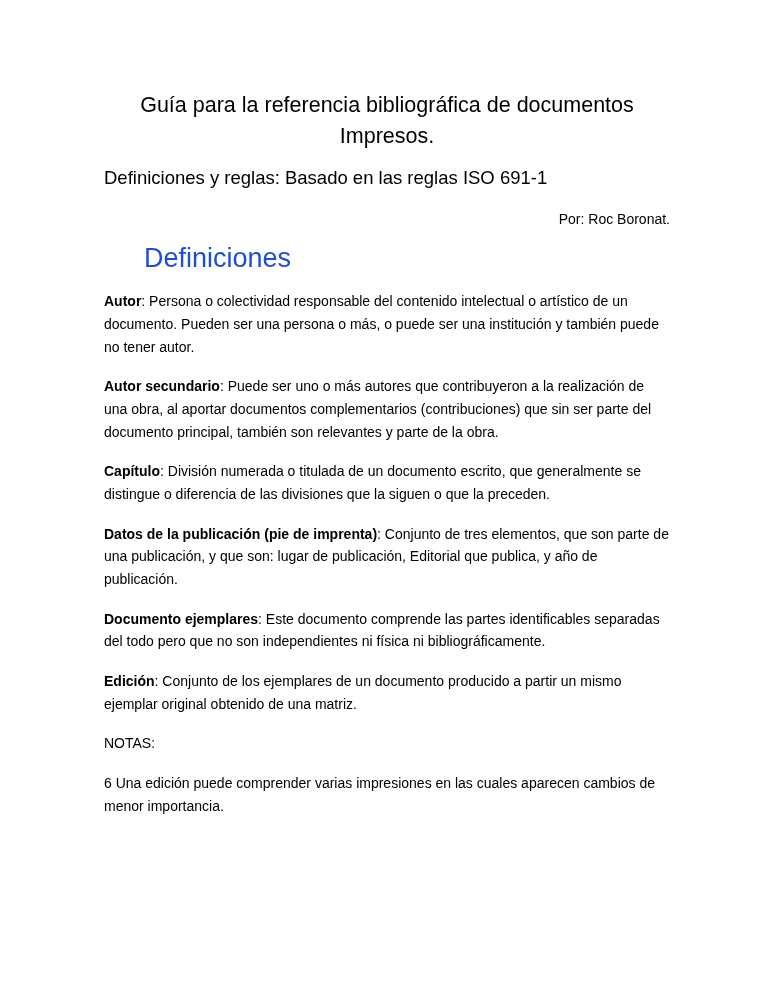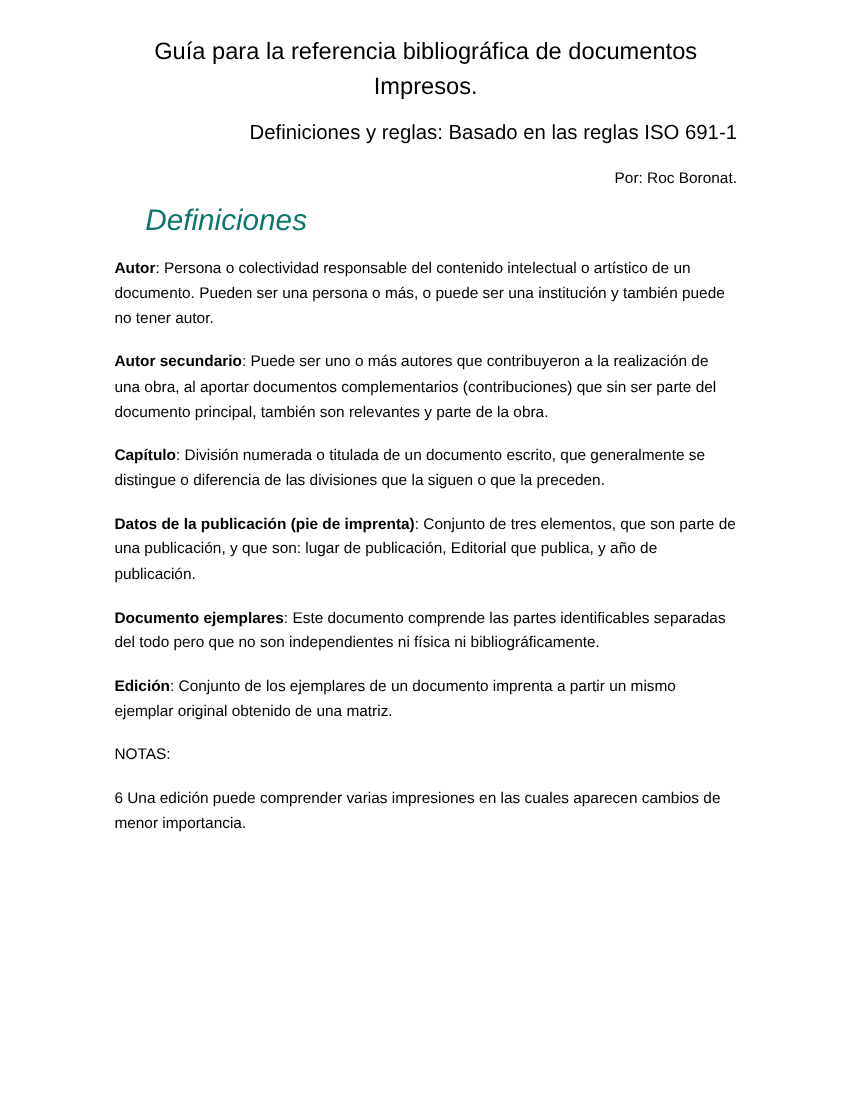--- a/index.html
+++ b/index.html
@@ -11,48 +11,47 @@
     width: 768px;
     height: 994px;
     font-family: "Liberation Sans", sans-serif;
     color: #000000;
     -webkit-font-smoothing: antialiased;
   }
   .page {
     width: 768px;
     height: 790px;
     box-sizing: border-box;
-    padding: 32px 98px 0 104px;
+    padding: 90px 98px 0 104px;
     position: relative;
   }
   .title {
     font-size: 21.5px;
     line-height: 1.42;
     text-align: center;
     margin: 0 0 0 0;
     font-weight: normal;
   }
   .subtitle {
     font-size: 18.5px;
     line-height: 1.42;
-    text-align: right;
+    text-align: left;
     margin: 14px 0 0 0;
     font-weight: normal;
   }
   .byline {
     font-size: 14px;
     text-align: right;
     margin: 20px 0 0 0;
   }
   .section-heading {
     font-size: 27px;
     font-weight: normal;
-    margin: 16px 0 0 28px;
-    color: #0f766e;
-    font-style: italic;
+    margin: 16px 0 0 40px;
+    color: #1d4ed8;
   }
   .para {
     font-size: 14px;
     line-height: 1.62;
     margin: 17px 0 0 0;
     text-align: left;
   }
   .para:first-of-type {
     margin-top: 16px;
   }
@@ -91,21 +90,21 @@
 
   <p class="para">
     <span class="term">Datos de la publicación (pie de imprenta)</span><span class="plain">: Conjunto de tres elementos, que son parte de una publicación, y que son: lugar de publicación, Editorial que publica, y año de publicación.</span>
   </p>
 
   <p class="para">
     <span class="term">Documento ejemplares</span><span class="plain">: Este documento comprende las partes identificables separadas del todo pero que no son independientes ni física ni bibliográficamente.</span>
   </p>
 
   <p class="para">
-    <span class="term">Edición</span><span class="plain">: Conjunto de los ejemplares de un documento imprenta a partir un mismo ejemplar original obtenido de una matriz.</span>
+    <span class="term">Edición</span><span class="plain">: Conjunto de los ejemplares de un documento producido a partir un mismo ejemplar original obtenido de una matriz.</span>
   </p>
 
   <p class="para">
     <span class="plain">NOTAS:</span>
   </p>
 
   <p class="para">
     <span class="plain">6 Una edición puede comprender varias impresiones en las cuales aparecen cambios de menor importancia.</span>
   </p>
 

